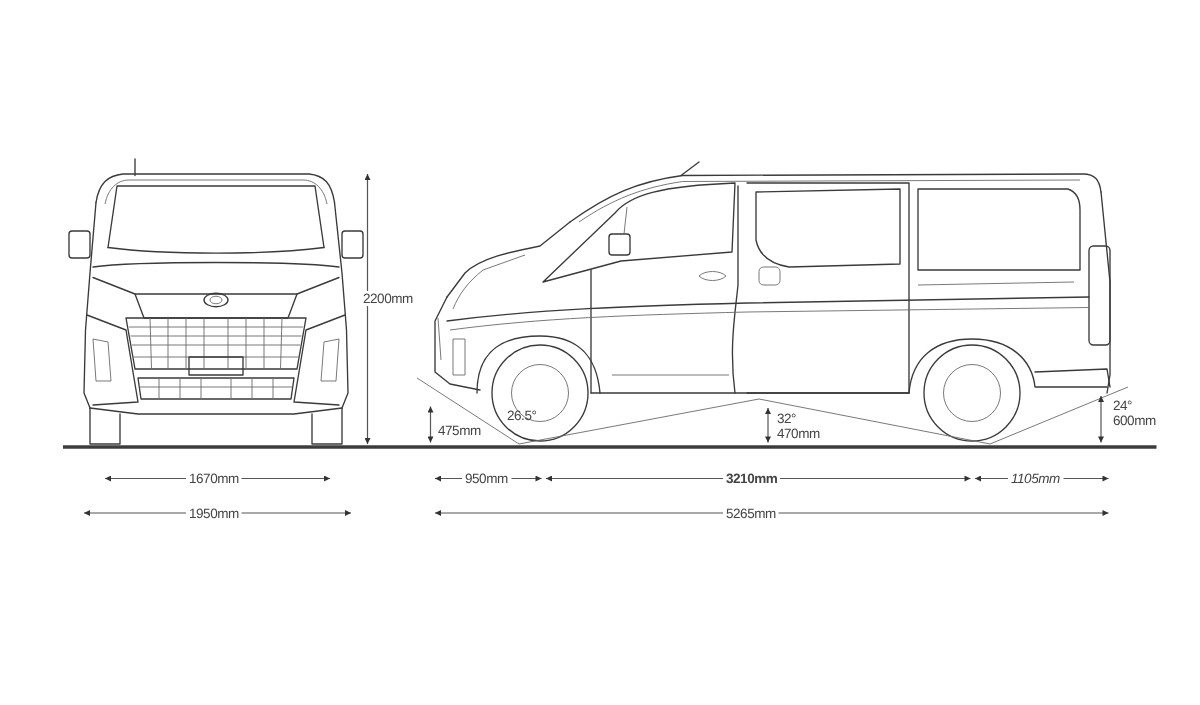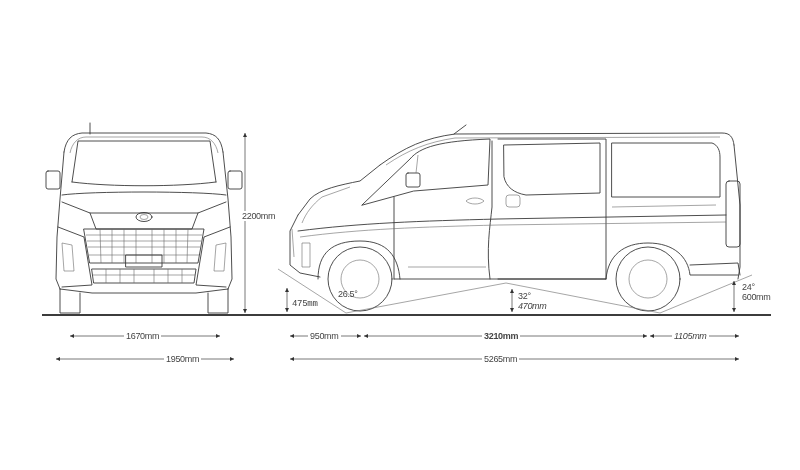--- a/index.html
+++ b/index.html
@@ -1,18 +1,18 @@
 <!DOCTYPE html>
 <html><head>
   <meta charset="utf-8">
   <style>
     html, body { margin: 0; padding: 0; background: #ffffff; }
     body { width: 800px; height: 470px; overflow: hidden; position: relative;
            font-family: "Liberation Sans", sans-serif; }
-    #stage { position: absolute; left: 0; top: 17px; width: 800px; height: 410px; }
+    #stage { position: absolute; left: 0; top: 0; width: 800px; height: 410px; }
     svg { position: absolute; left: 0; top: 0; }
     .ln { fill: none; stroke: #3a3a3a; stroke-width: 0.9; stroke-linejoin: round; stroke-linecap: round; }
     .ln-thin { fill: none; stroke: #6a6a6a; stroke-width: 0.6; }
     .ground { stroke: #3c3c3c; stroke-width: 2.2; }
     .dim { stroke: #555; stroke-width: 0.8; }
     .lbl { position: absolute; font-size: 9px; color: #444; letter-spacing: -0.3px;
            white-space: nowrap; line-height: 10px; background: #fff; padding: 0 2px; }
     .lbl.nobg { background: transparent; padding: 0; }
   </style>
 </head>
@@ -156,27 +156,27 @@
     <line class="dim" x1="70" y1="319" x2="220" y2="319" marker-start="url(#arr)" marker-end="url(#arr)"></line>
     <line class="dim" x1="56" y1="342" x2="234" y2="342" marker-start="url(#arr)" marker-end="url(#arr)"></line>
     <line class="dim" x1="290" y1="319" x2="361" y2="319" marker-start="url(#arr)" marker-end="url(#arr)"></line>
     <line class="dim" x1="364" y1="319" x2="647" y2="319" marker-start="url(#arr)" marker-end="url(#arr)"></line>
     <line class="dim" x1="650" y1="319" x2="739" y2="319" marker-start="url(#arr)" marker-end="url(#arr)"></line>
     <line class="dim" x1="290" y1="342" x2="739" y2="342" marker-start="url(#arr)" marker-end="url(#arr)"></line>
   </svg>
 
   <span class="lbl" style="left:240px; top:194px;">2200mm</span>
   <span class="lbl" style="left:124px; top:314px;">1670mm</span>
-  <span class="lbl" style="left:124px; top:337px;margin-left:40px;">1950mm</span>
+  <span class="lbl" style="left:124px; top:337px;">1950mm</span>
 
   <span class="lbl nobg" style="left:292px; top:272px;margin-left:46px;">26.5°</span>
-  <span class="lbl nobg" style="left:292px; top:282px;font-family:Liberation Mono, monospace;">475mm</span>
+  <span class="lbl nobg" style="left:292px; top:282px;">475mm</span>
 
   <span class="lbl nobg" style="left:518px; top:274px;text-align:center;">32°</span>
-  <span class="lbl nobg" style="left:518px; top:284px;font-style:italic;">470mm</span>
+  <span class="lbl nobg" style="left:518px; top:284px;">470mm</span>
 
   <span class="lbl nobg" style="left:742px; top:265px;text-align:right;">24°</span>
   <span class="lbl nobg" style="left:742px; top:275px;text-align:right;">600mm</span>
 
   <span class="lbl" style="left:308px; top:314px;text-align:right;">950mm</span>
   <span class="lbl" style="left:482px; top:314px;font-weight:bold;">3210mm</span>
   <span class="lbl" style="left:672px; top:314px;font-style:italic;">1105mm</span>
   <span class="lbl" style="left:482px; top:337px;">5265mm</span>
 </div>
 

